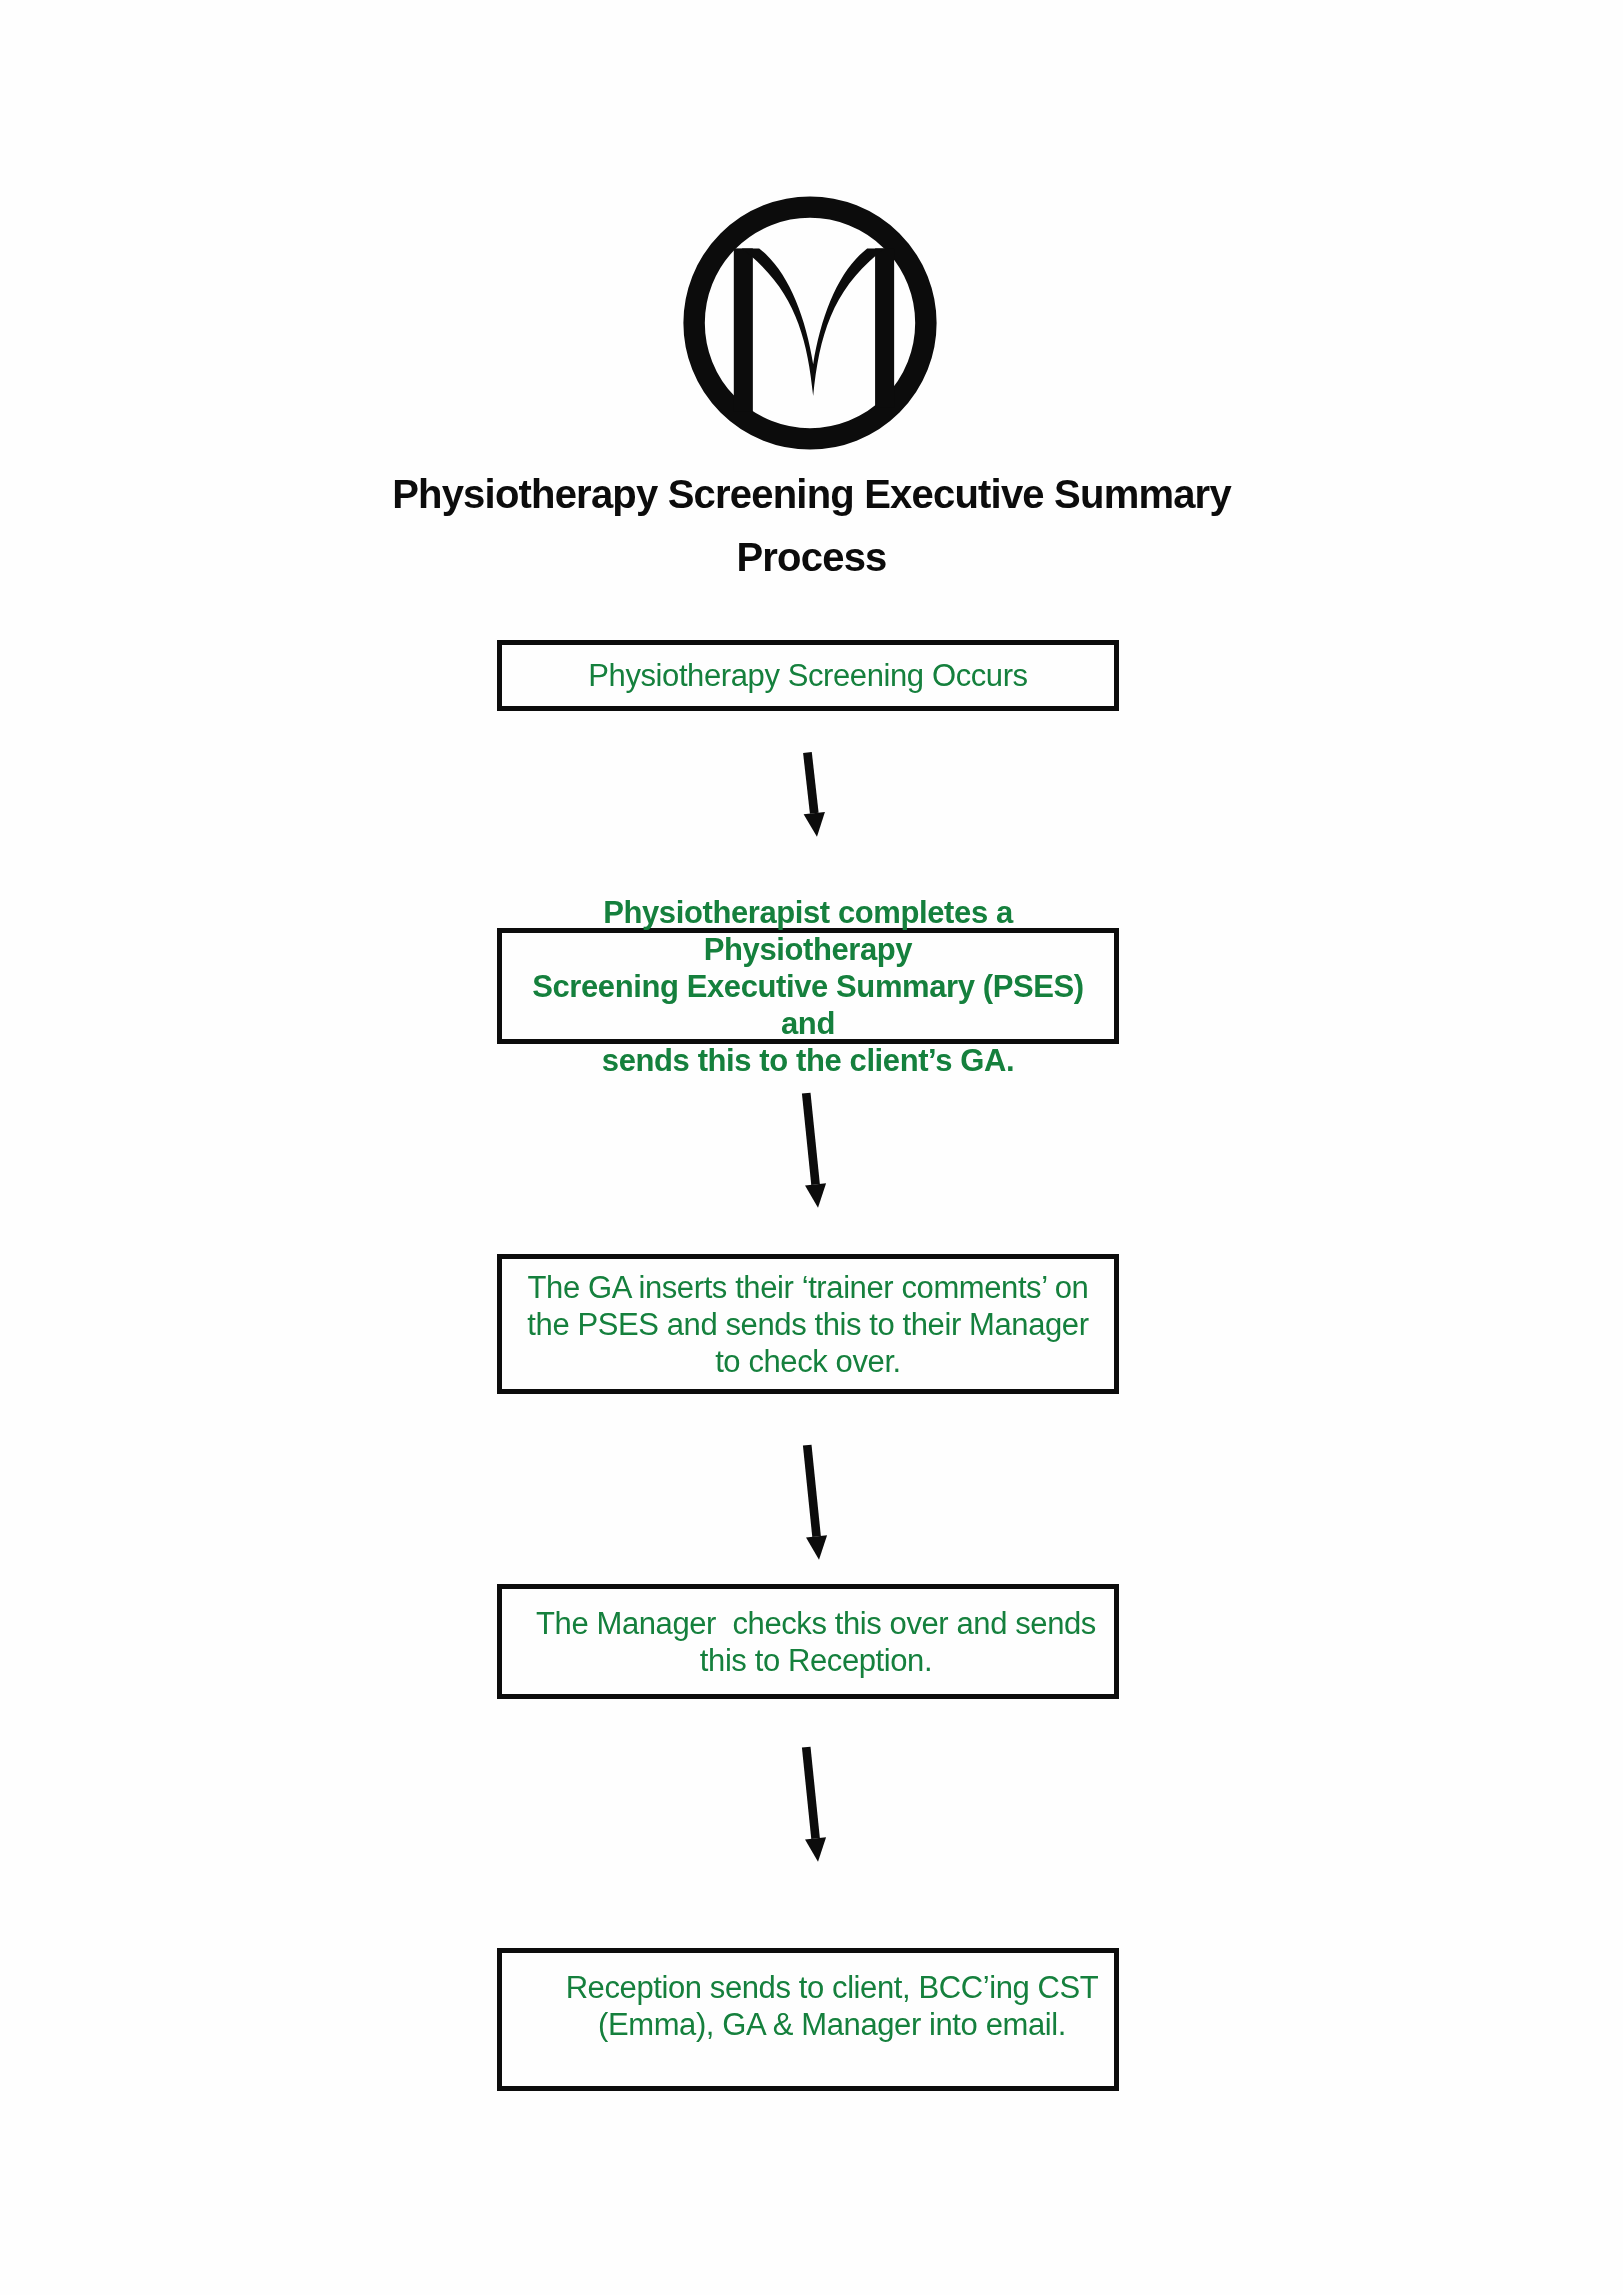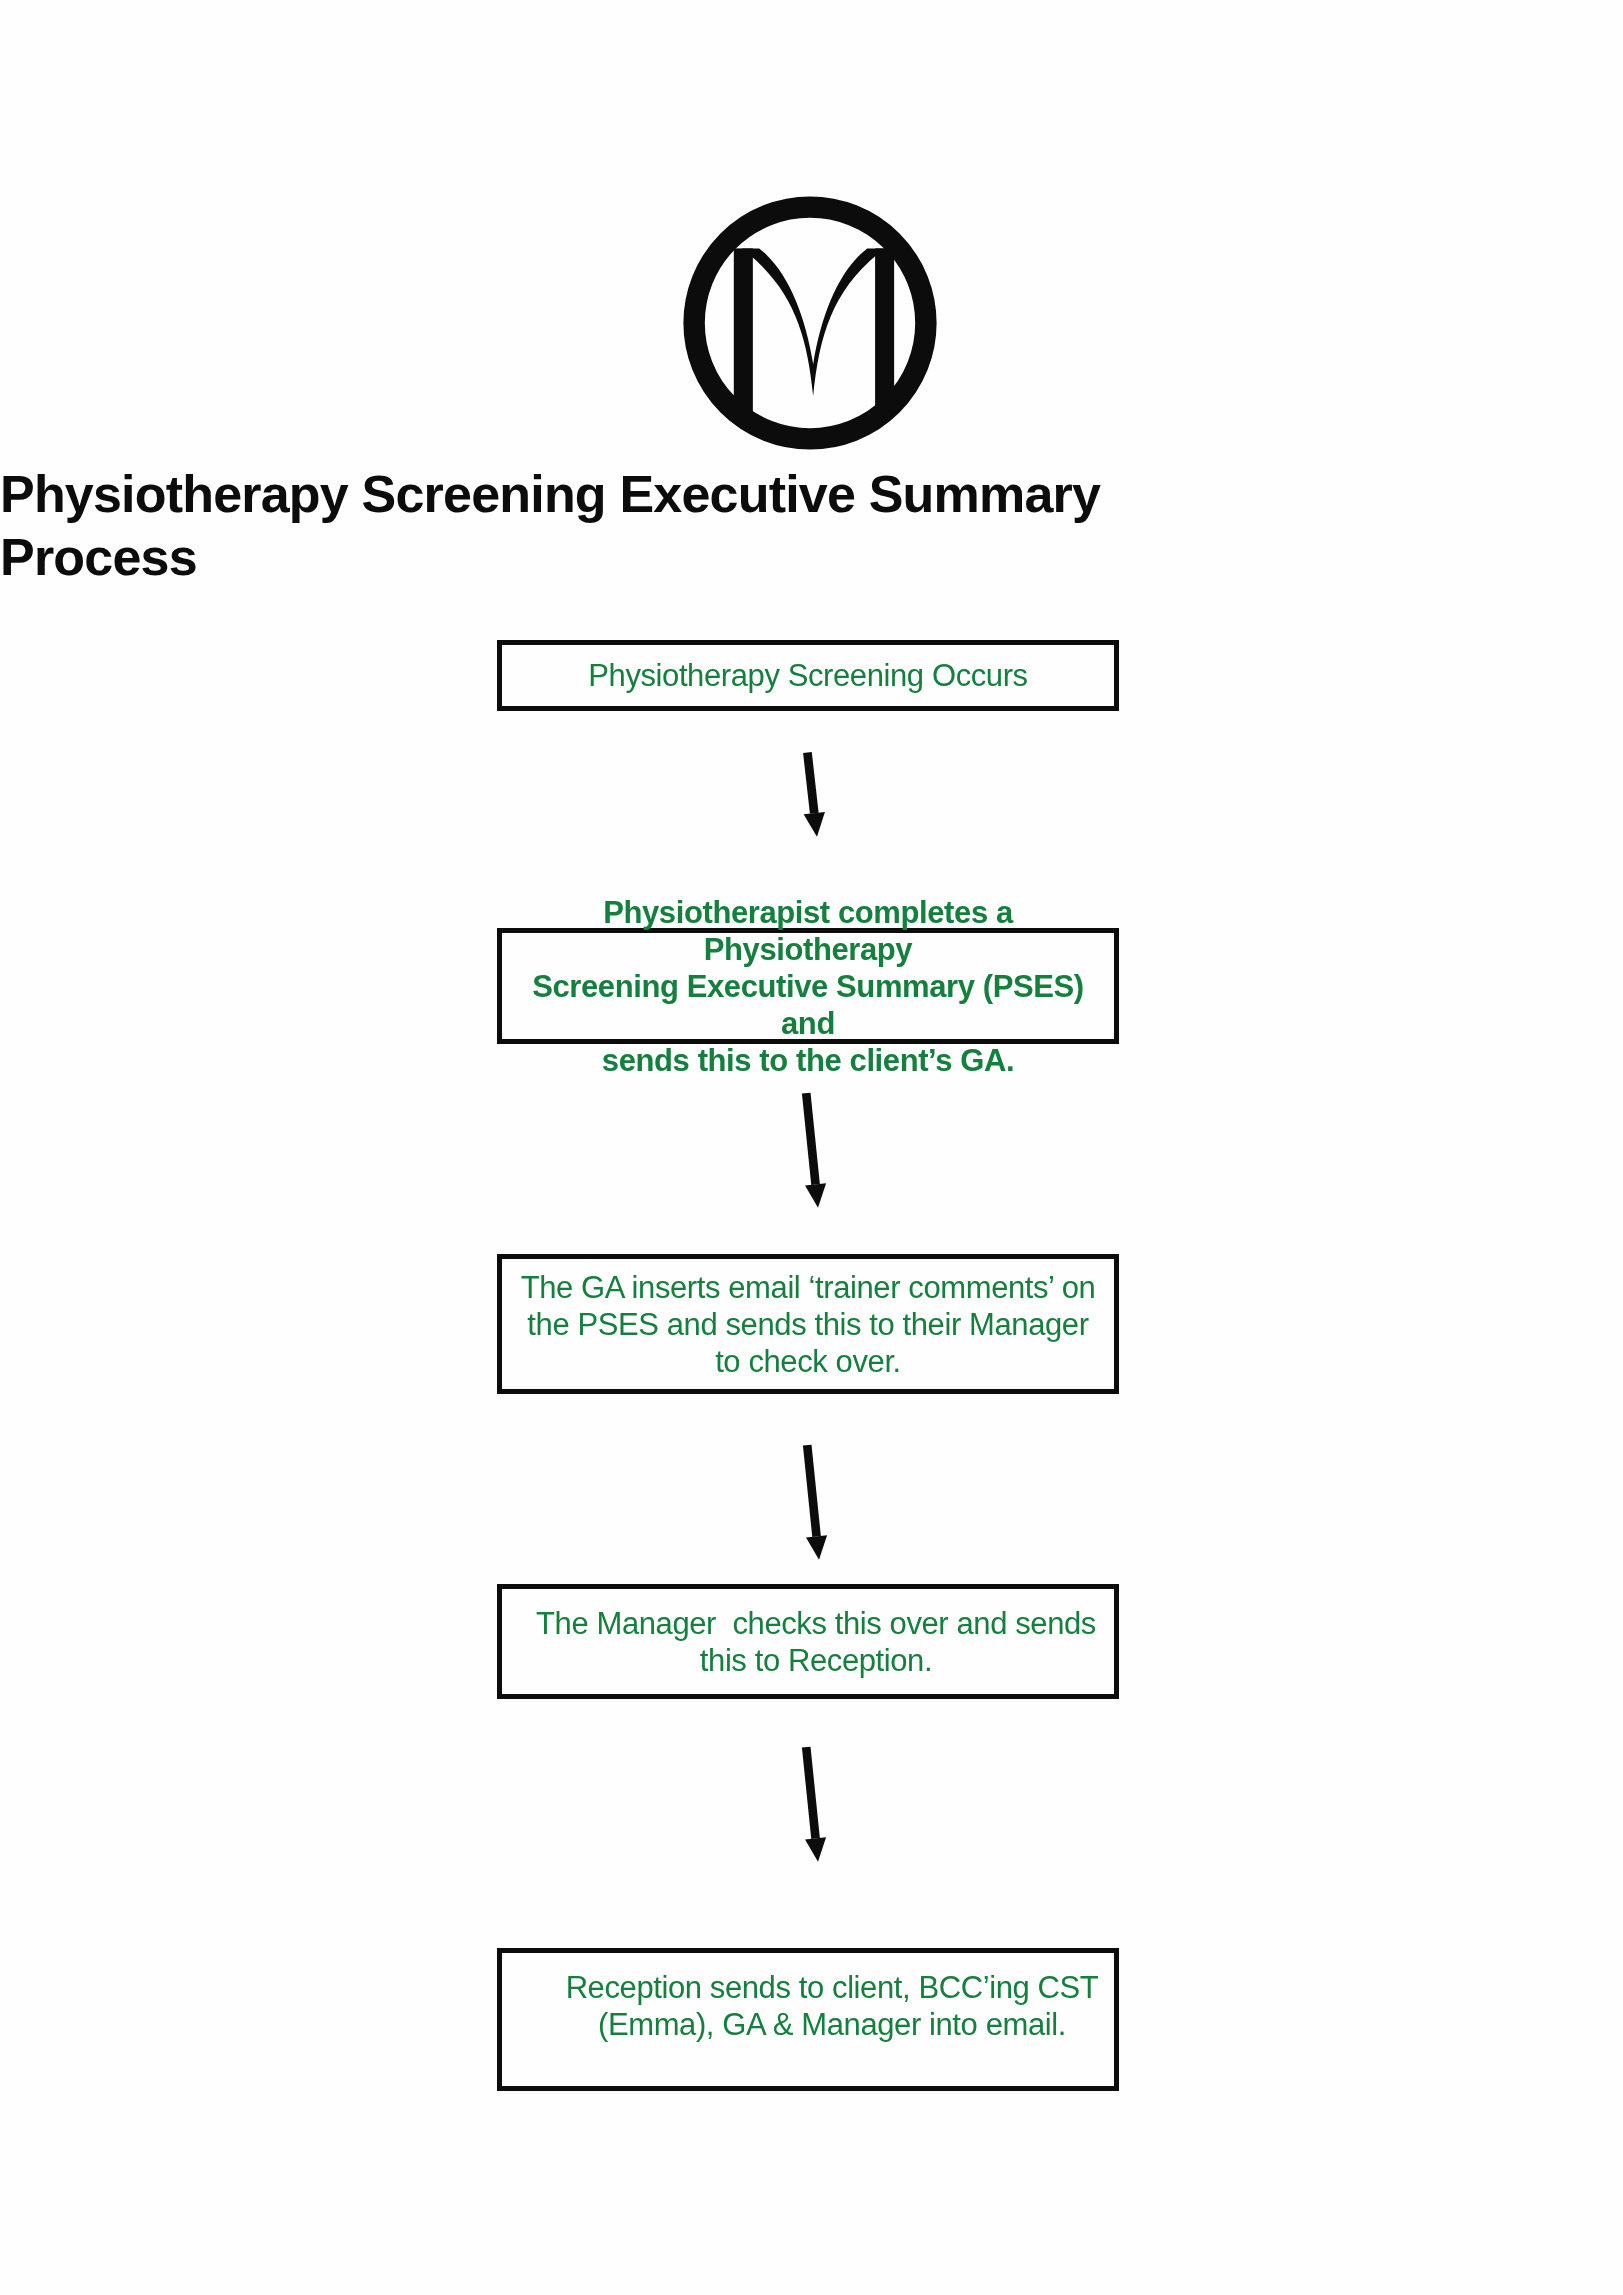--- a/index.html
+++ b/index.html
@@ -17,22 +17,23 @@
     left: 683px;
     top: 196px;
     width: 254px;
     height: 254px;
   }
   .title {
     position: absolute;
     left: 0;
     top: 463px;
     width: 1623px;
+    text-align: center;
     font-weight: bold;
-    font-size: 52px;
+    font-size: 40px;
     line-height: 63px;
     letter-spacing: -0.8px;
     color: #0c0c0c;
   }
   .step {
     position: absolute;
     left: 497px;
     width: 622px;
     box-sizing: border-box;
     border: 5.5px solid #0c0c0c;
@@ -99,21 +100,21 @@
     <div class="line">Screening Executive Summary (PSES) and</div>
     <div class="line">sends this to the client’s GA.</div>
   </div>
 
   <svg class="arrow arrow-2" width="33" height="119" viewBox="0 0 42 150" aria-hidden="true">
     <line x1="13" y1="2" x2="24.9" y2="118.2" stroke="#0c0c0c" stroke-width="11"></line>
     <polygon points="28,148 11.5,119.6 38.3,116.8" fill="#0c0c0c"></polygon>
   </svg>
 
   <div class="step step-3">
-    <div class="line">The GA inserts email ‘trainer comments’ on</div>
+    <div class="line">The GA inserts their ‘trainer comments’ on</div>
     <div class="line">the PSES and sends this to their Manager</div>
     <div class="line">to check over.</div>
   </div>
 
   <svg class="arrow arrow-3" width="33" height="119" viewBox="0 0 42 150" aria-hidden="true">
     <line x1="13" y1="2" x2="24.9" y2="118.2" stroke="#0c0c0c" stroke-width="11"></line>
     <polygon points="28,148 11.5,119.6 38.3,116.8" fill="#0c0c0c"></polygon>
   </svg>
 
   <div class="step step-4">

